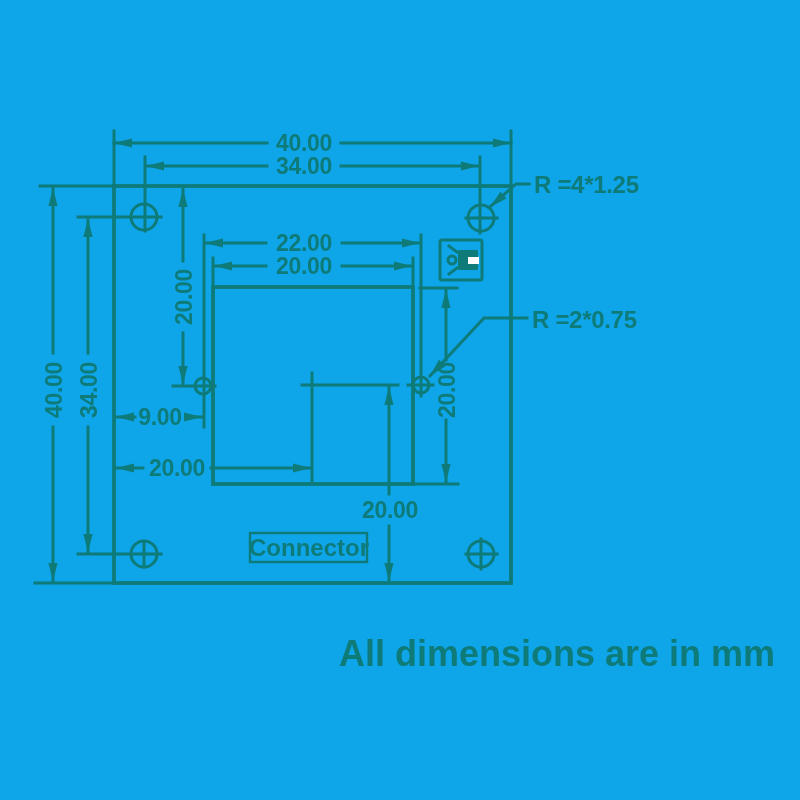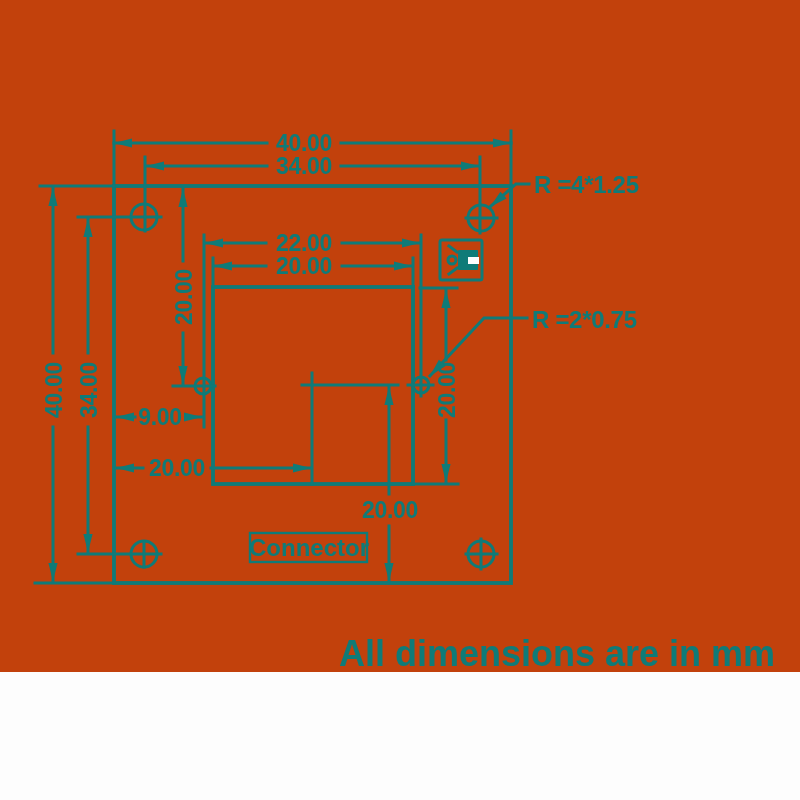--- a/index.html
+++ b/index.html
@@ -1,16 +1,16 @@
 <!DOCTYPE html>
 <html><head>
 <meta charset="utf-8">
 <style>
   html,body{margin:0;padding:0;background:#fdfdfd;}
-  .stage{width:800px;height:672px;position:relative;background:#c2410c;}
+  .stage{width:800px;height:800px;position:relative;background:#0ea5e9;}
   svg{display:block;}
   .ln{stroke:#0f7b78;fill:none;stroke-width:3;stroke-linecap:square;}
   .thick{stroke-width:3.8;}
   .thin{stroke-width:2.4;}
   .fillink{fill:#0f7b78;stroke:none;}
   text{fill:#0f7b78;font-family:"Liberation Sans",sans-serif;}
   .dim-text{font-size:23px;font-weight:700;letter-spacing:-0.3px;}
   .callout-text{font-size:24px;font-weight:700;letter-spacing:-0.3px;}
   .connector-text{font-size:24px;font-weight:700;}
   .note-text{font-size:36px;font-weight:700;}

